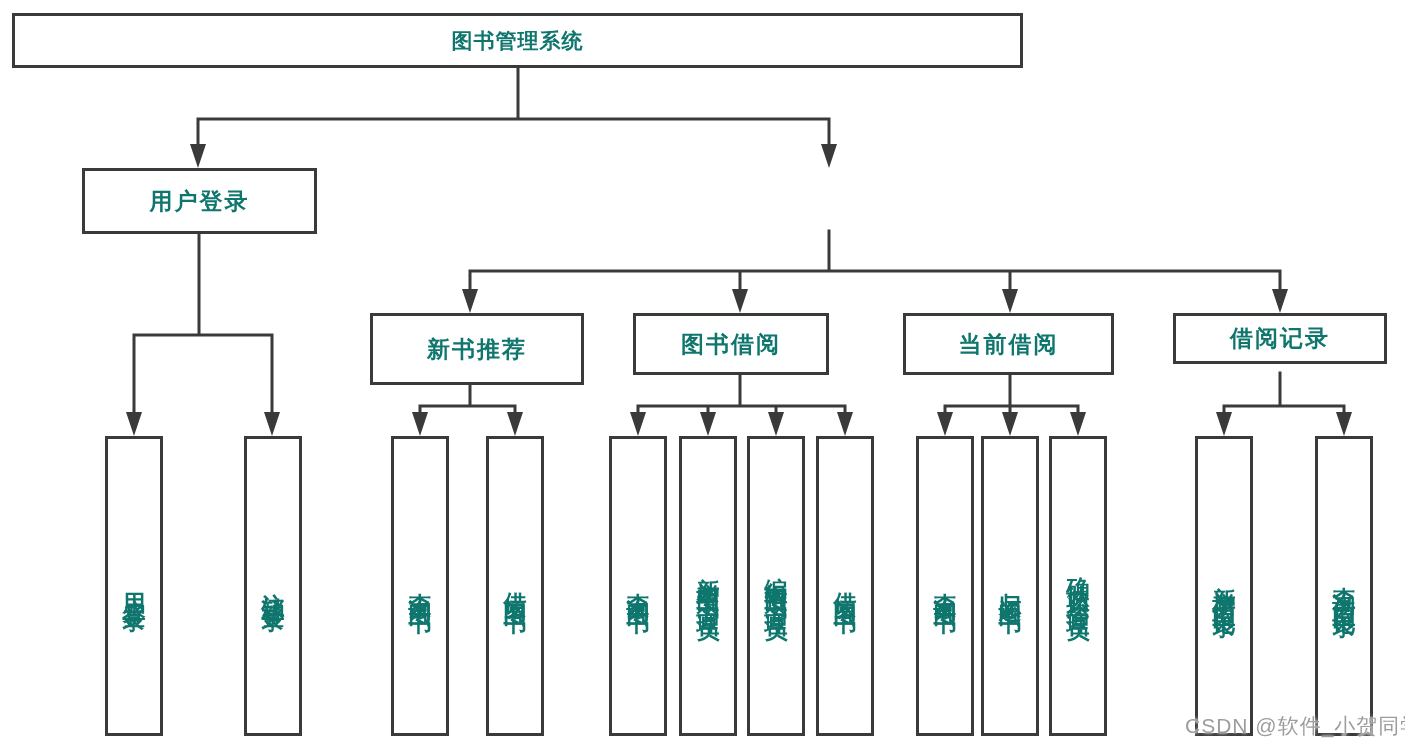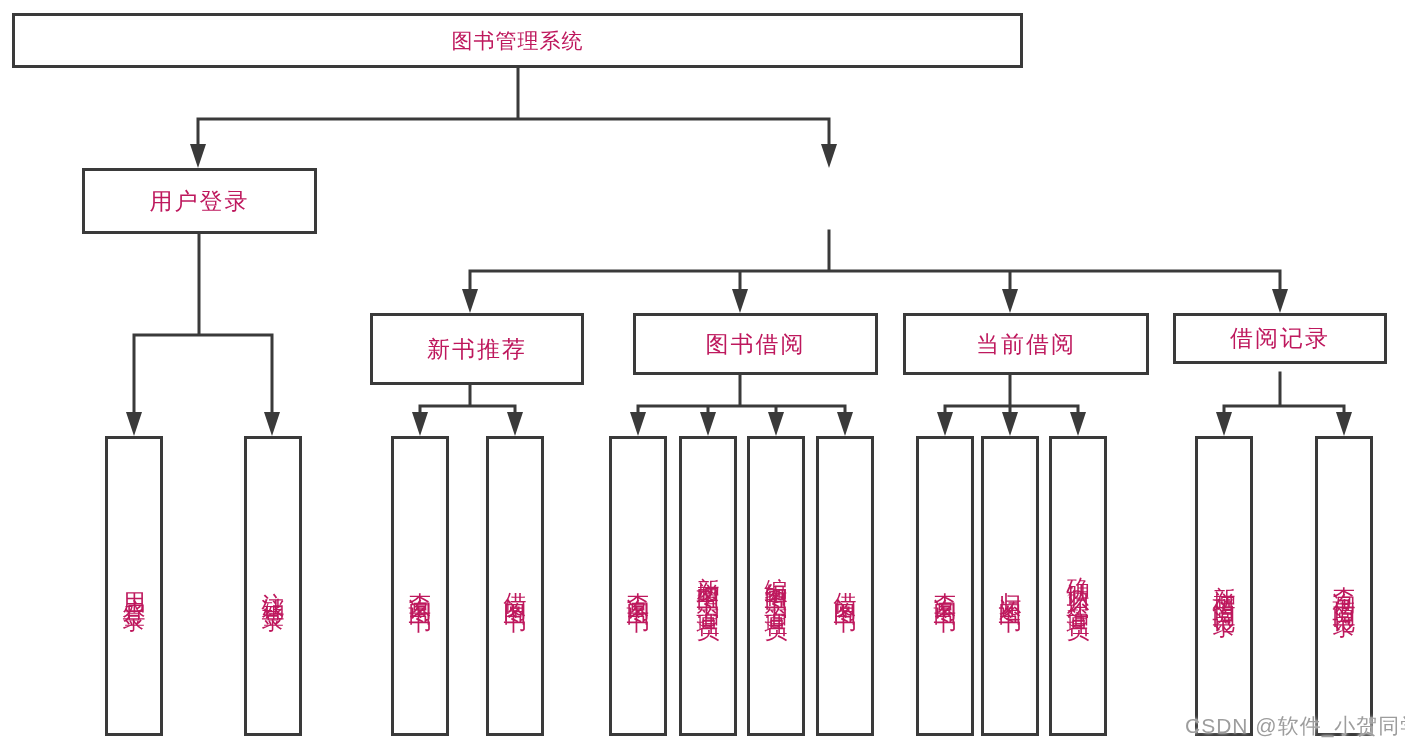--- a/index.html
+++ b/index.html
@@ -21,26 +21,27 @@
     top: 0;
     width: 1405px;
     height: 747px;
     z-index: 1;
   }
   .node {
     position: absolute;
     box-sizing: border-box;
     border: 3px solid #3a3a3a;
     background: #ffffff;
-    color: #be185d;
+    color: #0f766e;
     display: flex;
     align-items: center;
     justify-content: center;
     text-align: center;
     z-index: 2;
+    font-weight: bold;
   }
   .h-node {
     font-size: 23px;
     letter-spacing: 2px;
     line-height: 1;
   }
   .root-node {
     font-size: 21px;
     letter-spacing: 1px;
   }
@@ -98,22 +99,22 @@
       <polygon points="1216,412 1232,412 1224,436"></polygon>
       <polygon points="1336,412 1352,412 1344,436"></polygon>
     </g>
   </svg>
 
   <div class="node h-node root-node" style="left:12px; top:13px; width:1011px; height:55px;">图书管理系统</div>
 
   <div class="node h-node" style="left:82px; top:168px; width:235px; height:66px;">用户登录</div>
 
   <div class="node h-node" style="left:370px; top:313px; width:214px; height:72px;">新书推荐</div>
-  <div class="node h-node" style="left:633px; top:313px; width:245px; height:62px;">图书借阅</div>
-  <div class="node h-node" style="left:903px; top:313px; width:246px; height:62px;">当前借阅</div>
+  <div class="node h-node" style="left:633px; top:313px; width:196px; height:62px;">图书借阅</div>
+  <div class="node h-node" style="left:903px; top:313px; width:211px; height:62px;">当前借阅</div>
   <div class="node h-node" style="left:1173px; top:313px; width:214px; height:51px;">借阅记录</div>
 
   <div class="node v-node" style="left:105px; top:436px; width:58px; height:300px;">用户登录</div>
   <div class="node v-node" style="left:244px; top:436px; width:58px; height:300px;">注销登录</div>
 
   <div class="node v-node" style="left:391px; top:436px; width:58px; height:300px;">查询图书</div>
   <div class="node v-node" style="left:486px; top:436px; width:58px; height:300px;">借阅图书</div>
 
   <div class="node v-node" style="left:609px; top:436px; width:58px; height:300px;">查询图书</div>
   <div class="node v-node" style="left:679px; top:436px; width:58px; height:300px;">新增图书（管理员）</div>

